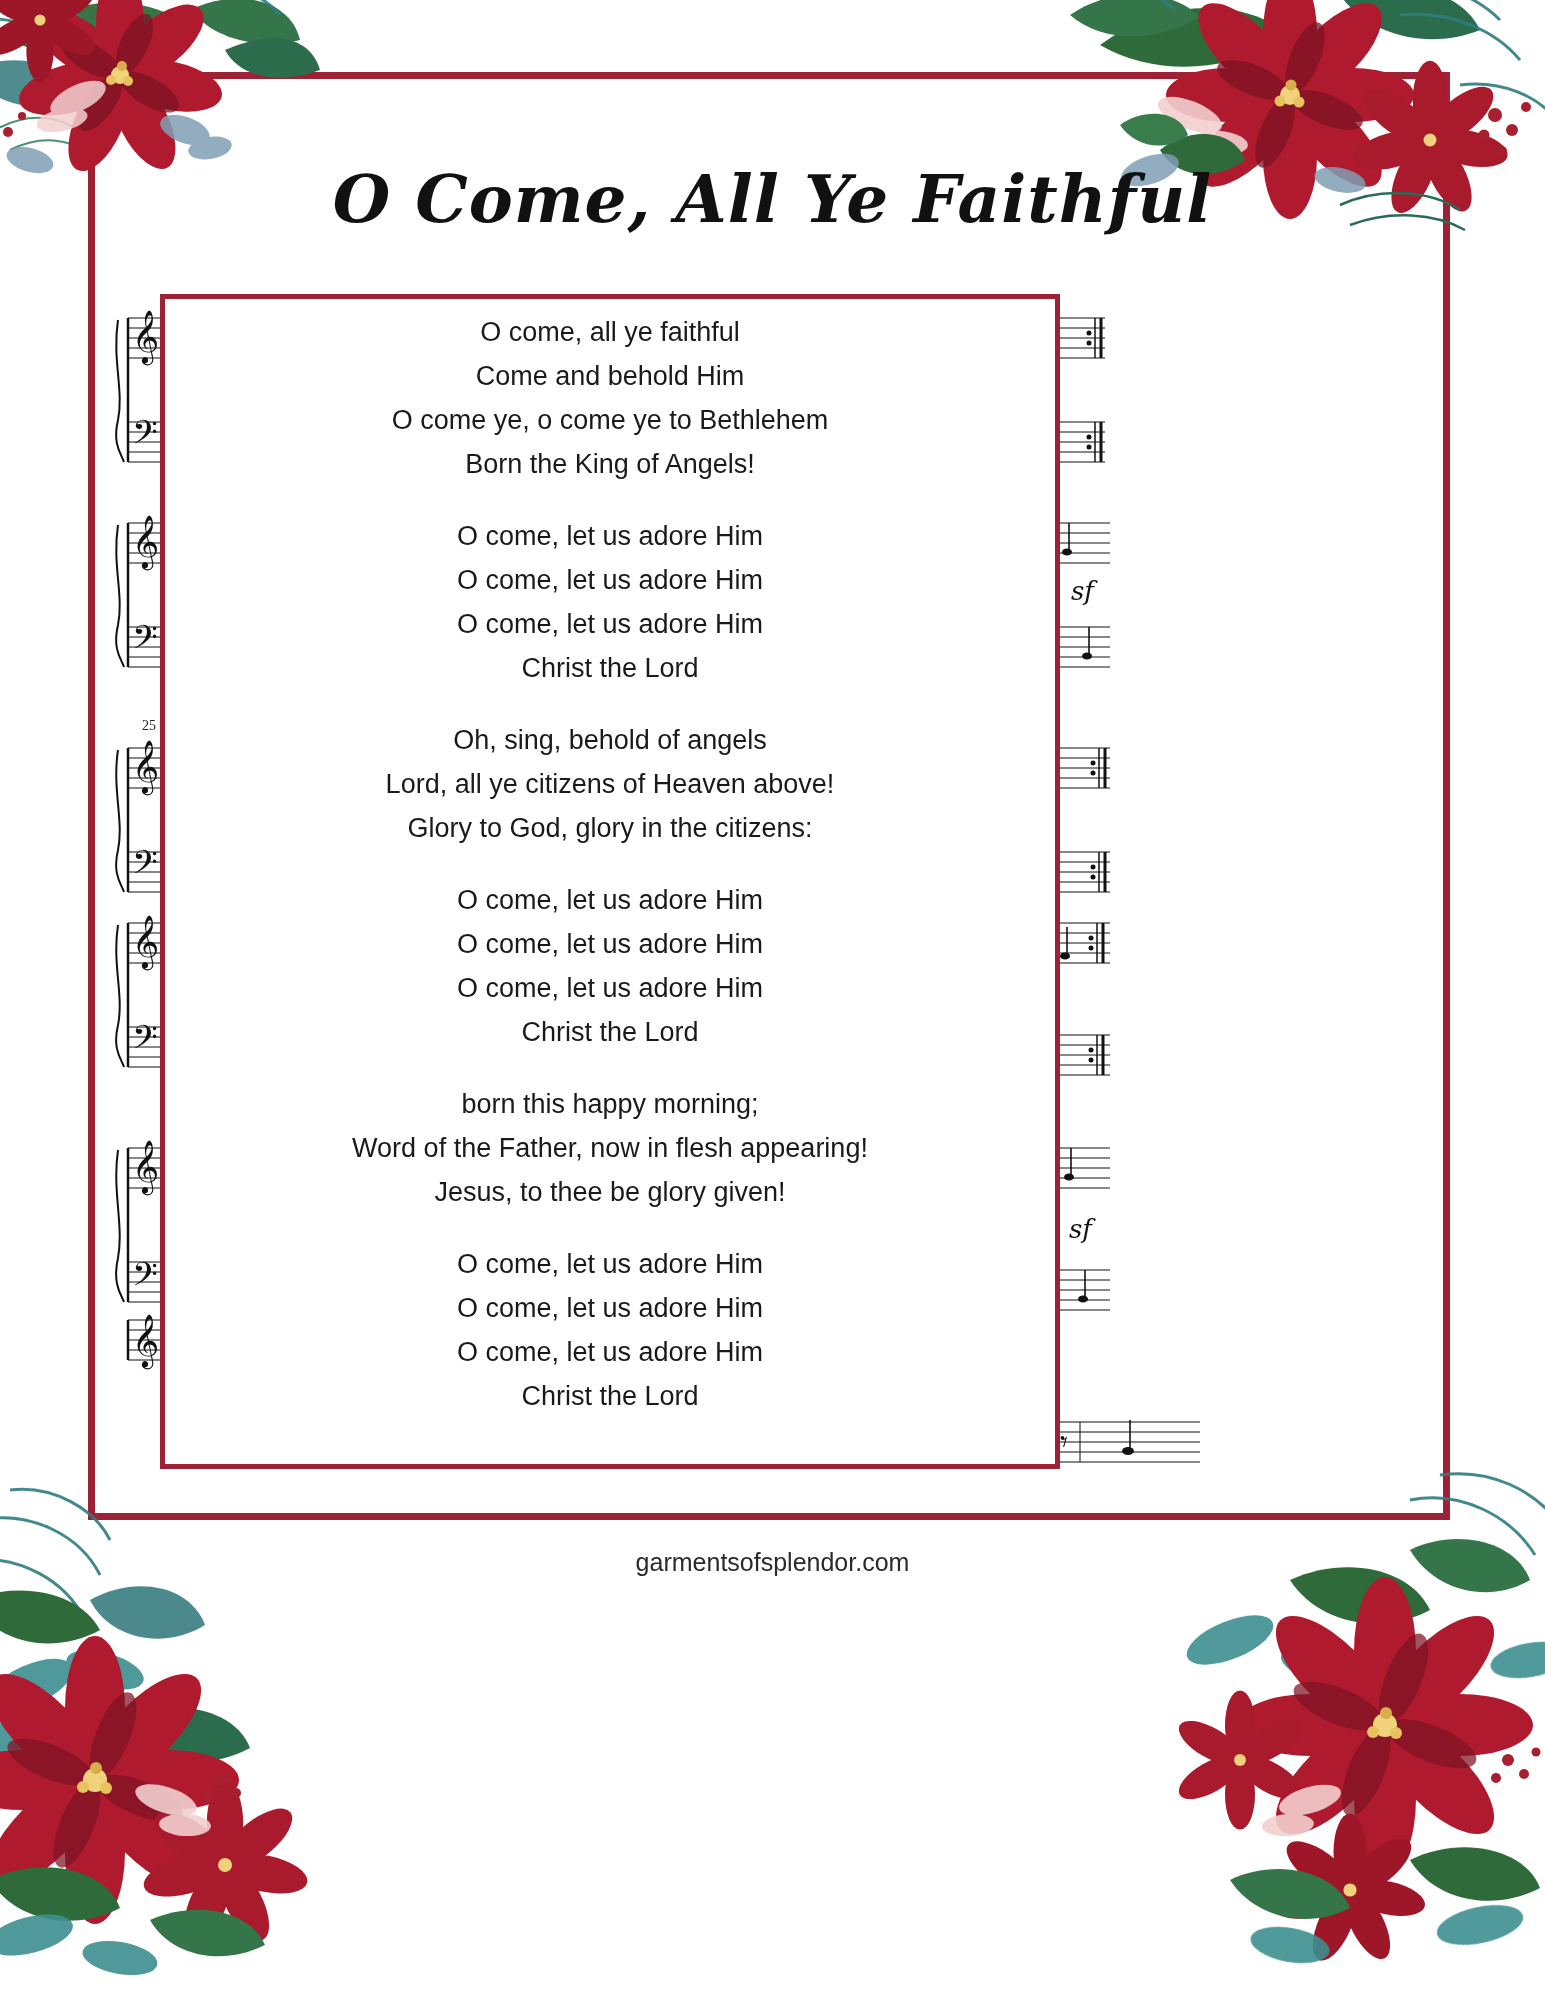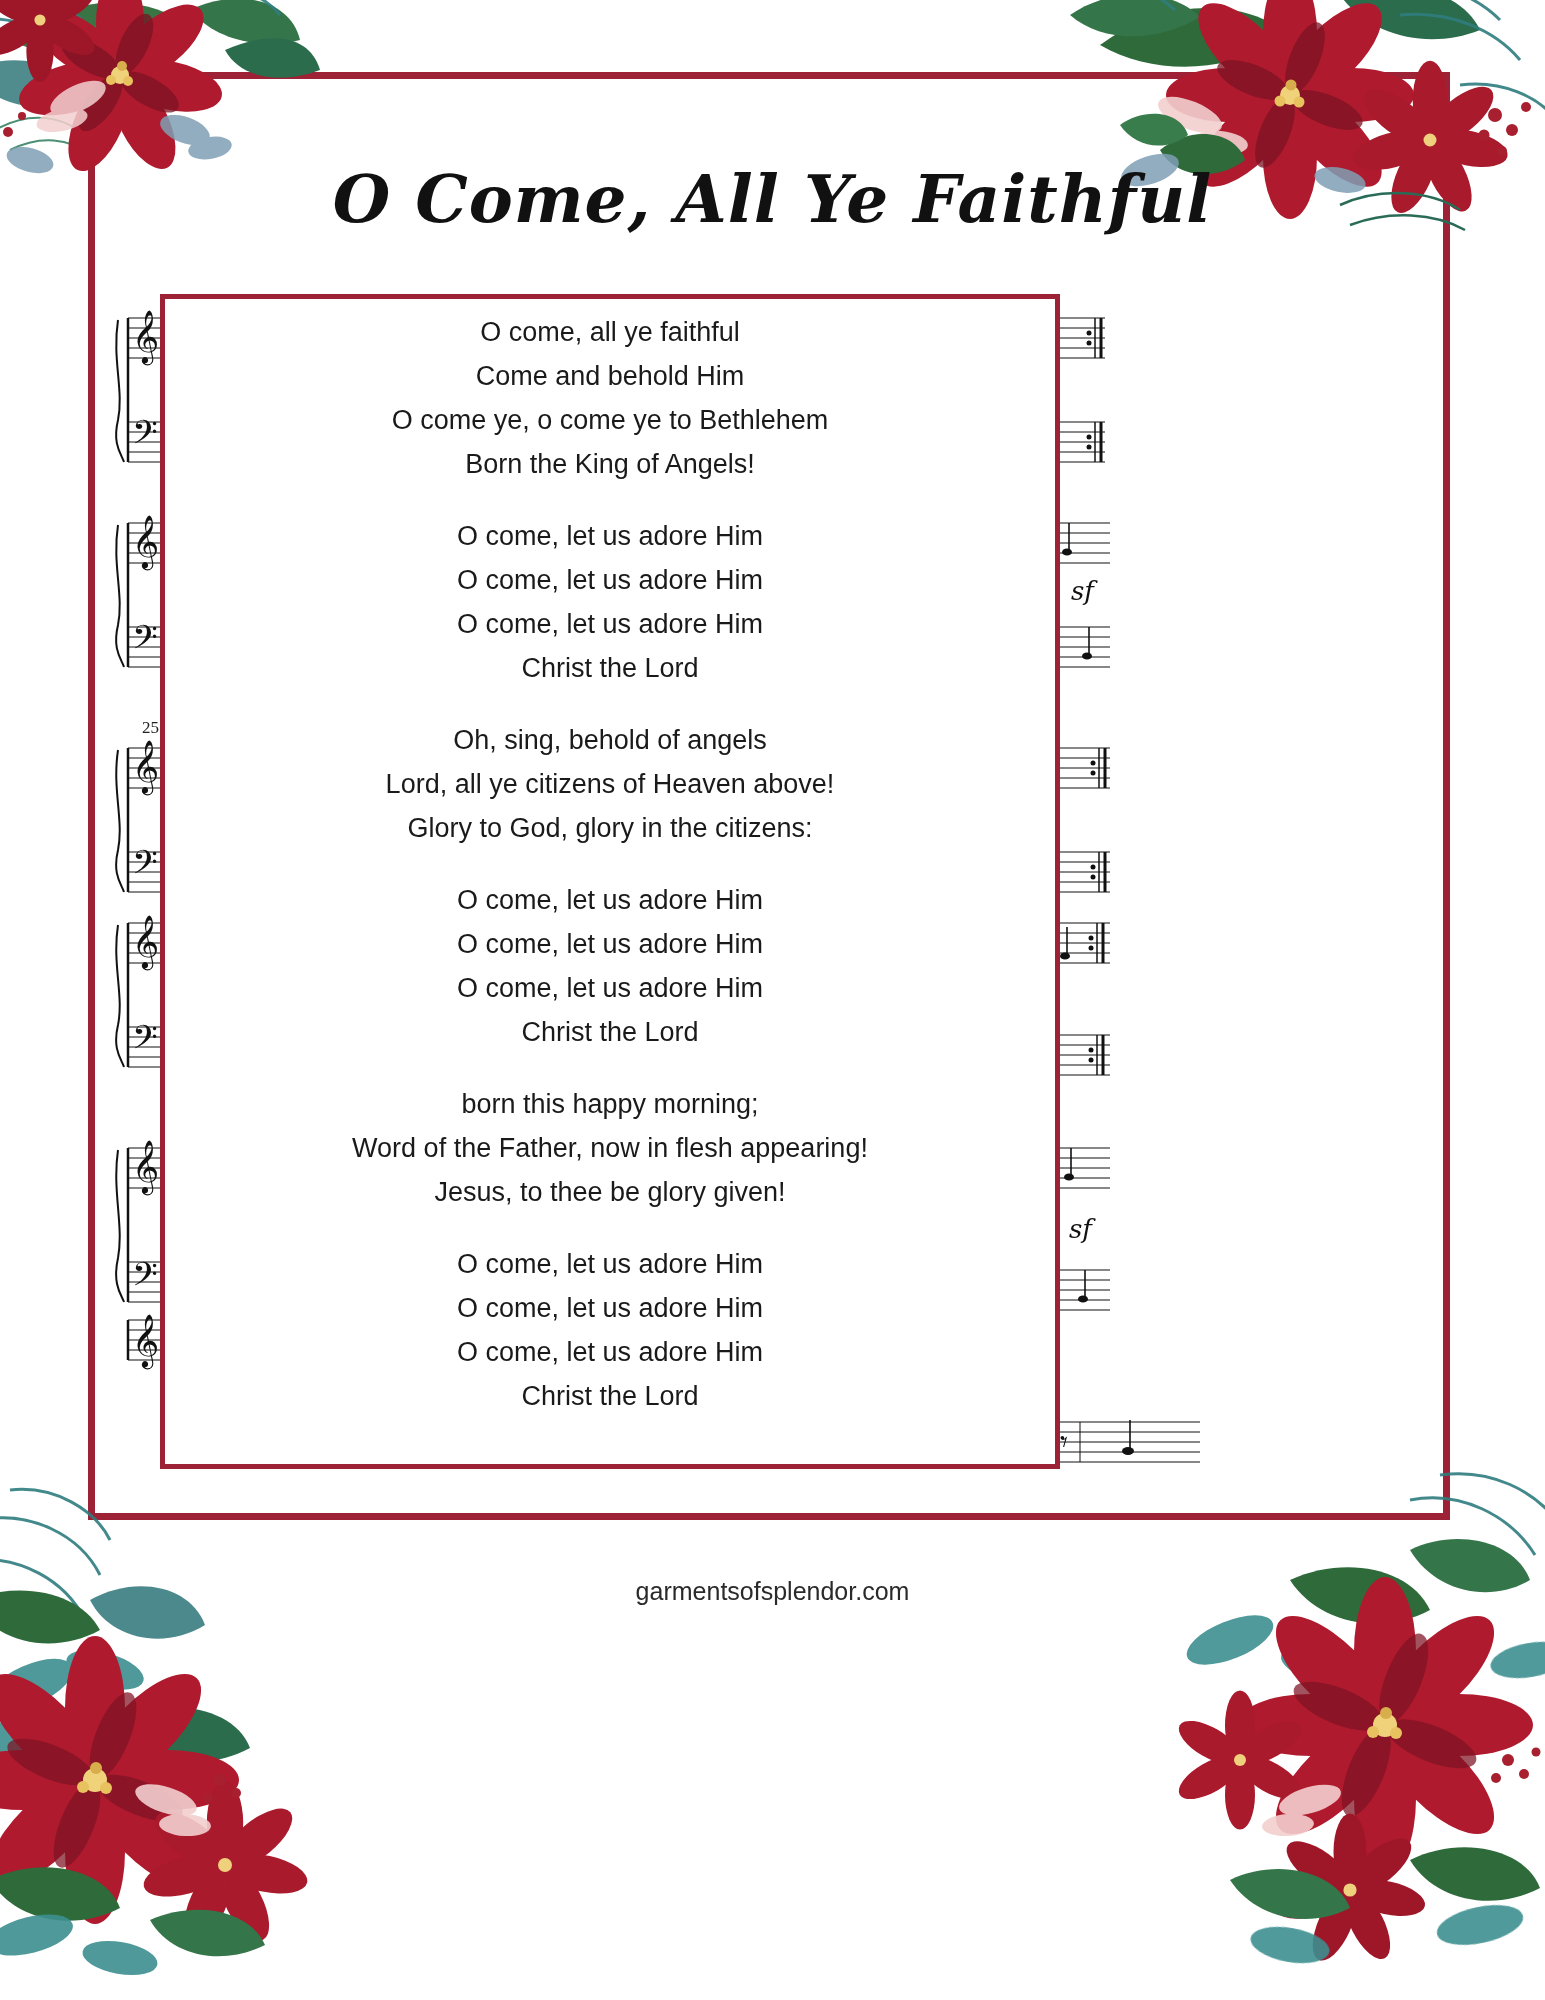--- a/index.html
+++ b/index.html
@@ -80,21 +80,20 @@
   
   .footer {
     position: absolute;
     left: 0;
     right: 0;
     top: 1548px;
     text-align: center;
     font-size: 25px;
     color: #2a2a2a;
     z-index: 8;
-    margin-top: 29px;
   }
 
   
   .staff-left {
     position: absolute;
     left: 110px;
     width: 60px;
     z-index: 3;
   }
   .staff-right {
@@ -107,21 +106,21 @@
     position: absolute;
     left: 200px;
     top: 1408px;
     width: 1000px;
     height: 70px;
     z-index: 3;
   }
   .measure-num {
     position: absolute;
     font-family: "Liberation Serif", serif;
-    font-size: 17px;
+    font-size: 14px;
     color: #222;
     z-index: 4;
   }
 
   
   .floral { position: absolute; z-index: 6; pointer-events: none; }
 </style>
 </head>
 <body>
 

